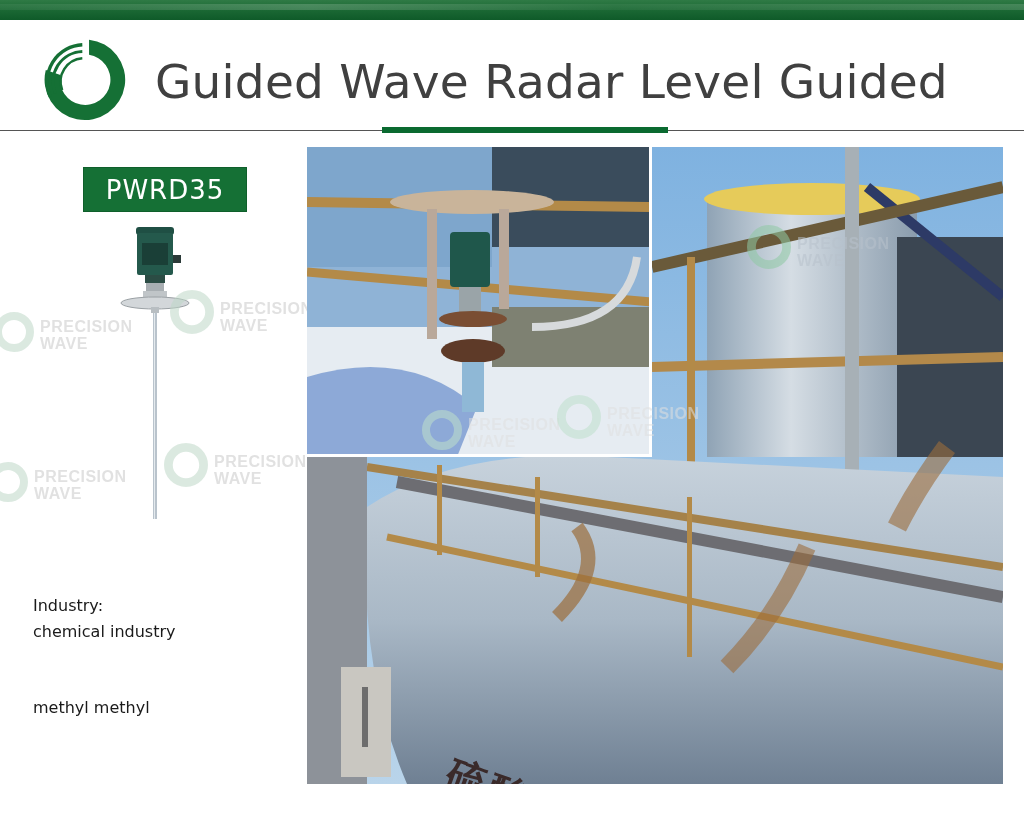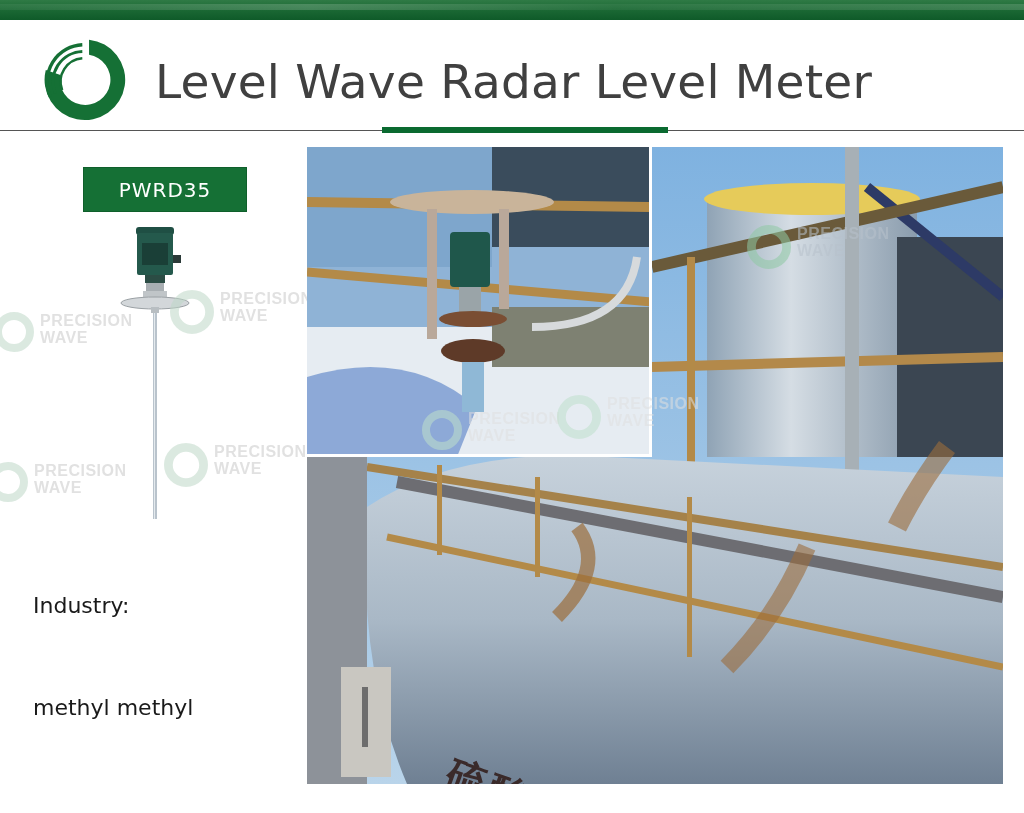--- a/index.html
+++ b/index.html
@@ -3,45 +3,45 @@
 <meta charset="utf-8">
 <style>
   html,body{margin:0;padding:0;}
   body{width:1024px;height:813px;background:#ffffff;position:relative;overflow:hidden;font-family:"DejaVu Sans","Liberation Sans",sans-serif;}
   .top-band{position:absolute;left:0;top:0;width:1024px;height:20px;background:linear-gradient(180deg,#2f7a45 0%,#1c6a35 45%,#0f5a29 100%);}
   .top-band:after{content:"";position:absolute;left:0;right:0;top:4px;height:6px;background:linear-gradient(90deg,rgba(255,255,255,0.06),rgba(255,255,255,0.18) 30%,rgba(255,255,255,0.05) 60%,rgba(255,255,255,0.15));}
   .logo{position:absolute;left:42px;top:38px;width:84px;height:84px;}
   .title{position:absolute;left:155px;top:52px;font-size:47px;color:#404040;letter-spacing:0.2px;white-space:nowrap;line-height:60px;}
   .rule{position:absolute;left:0;top:130px;width:1024px;height:1px;background:#555;}
   .rule-accent{position:absolute;left:382px;top:127px;width:286px;height:6px;background:#0a6a30;}
-  .model-badge{position:absolute;left:83px;top:167px;width:164px;height:45px;background:#157035;color:#fff;font-size:20px;display:flex;align-items:center;justify-content:center;letter-spacing:1px;border:1px solid #0f5f2b;box-sizing:border-box;}
+  .model-badge{position:absolute;left:83px;top:167px;width:164px;height:45px;background:#157035;color:#fff;font-size:26px;display:flex;align-items:center;justify-content:center;letter-spacing:1px;border:1px solid #0f5f2b;box-sizing:border-box;}
   .device{position:absolute;left:115px;top:225px;width:80px;height:300px;}
-  .wm{position:absolute;display:flex;align-items:flex-start;opacity:0.55;pointer-events:none;}
+  .wm{position:absolute;display:flex;align-items:flex-end;opacity:0.55;pointer-events:none;}
   .wm-text{font-family:"Liberation Sans",sans-serif;font-weight:bold;font-size:16px;line-height:17px;color:#c9c9c9;margin-left:6px;letter-spacing:0.5px;}
-  .info{position:absolute;left:33px;color:#1a1a1a;font-size:22px;line-height:26px;}
+  .info{position:absolute;left:33px;color:#1a1a1a;font-size:16px;line-height:26px;}
   .photos{position:absolute;left:307px;top:147px;width:696px;height:637px;overflow:hidden;background:#9fb0c0;}
   .photo-main{position:absolute;left:0;top:0;width:696px;height:637px;}
   .photo-inset{position:absolute;left:0;top:0;width:345px;height:310px;border-right:3px solid #fff;border-bottom:3px solid #fff;box-sizing:border-box;overflow:hidden;}
   .tank-label{position:absolute;left:150px;top:600px;font-size:40px;color:#3a2a2a;font-weight:bold;transform:rotate(20deg);transform-origin:left top;letter-spacing:4px;white-space:nowrap;}
 </style>
 </head>
 <body>
 
 <div class="top-band"></div>
 
 <svg class="logo" viewBox="0 0 100 100">
   <path d="M56 2 A48 48 0 1 1 4.5 38 L22 44 A30 30 0 1 0 56 20 Z" fill="#157035"></path>
   <circle cx="50" cy="52" r="18" fill="none"></circle>
   <path d="M56 2 L56 22 A30 30 0 0 1 56 22" fill="#157035"></path>
   <path d="M48 8 A44 44 0 0 0 10 70" stroke="#157035" stroke-width="4" fill="none"></path>
   <path d="M48 16 A36 36 0 0 0 16 66" stroke="#157035" stroke-width="3.5" fill="none"></path>
   <path d="M48 24 A28 28 0 0 0 24 62" stroke="#157035" stroke-width="3" fill="none"></path>
 </svg>
 
-<div class="title">Level Wave Radar Level Meter</div>
+<div class="title">Guided Wave Radar Level Guided</div>
 
 <div class="rule"></div>
 <div class="rule-accent"></div>
 
 <div class="model-badge">PWRD35</div>
 
 <svg class="device" viewBox="0 0 80 300">
   <rect x="21" y="2" width="38" height="8" rx="3" fill="#1f4f44"></rect>
   <rect x="22" y="8" width="36" height="42" rx="2" fill="#24594c"></rect>
   <rect x="27" y="18" width="26" height="22" fill="#1a3f37"></rect>
@@ -87,20 +87,21 @@
       <circle cx="50" cy="50" r="40" fill="none" stroke="#bfd8c8" stroke-width="20"></circle>
     </svg>
   <div class="wm-text">
       <div>PRECISION</div>
       <div>WAVE</div>
     </div>
 </div>
 
 <div class="info" style="top:593px;">
   <div>Industry:</div>
+  <div>chemical industry</div>
 </div>
 <div class="info" style="top:695px;">
   <div>methyl methyl</div>
 </div>
 
 <div class="photos">
   <svg class="photo-main" viewBox="0 0 696 637" preserveAspectRatio="none">
     <defs>
       <linearGradient id="sky" x1="0" y1="0" x2="0" y2="1">
         <stop offset="0" stop-color="#7fb2e0"></stop>

